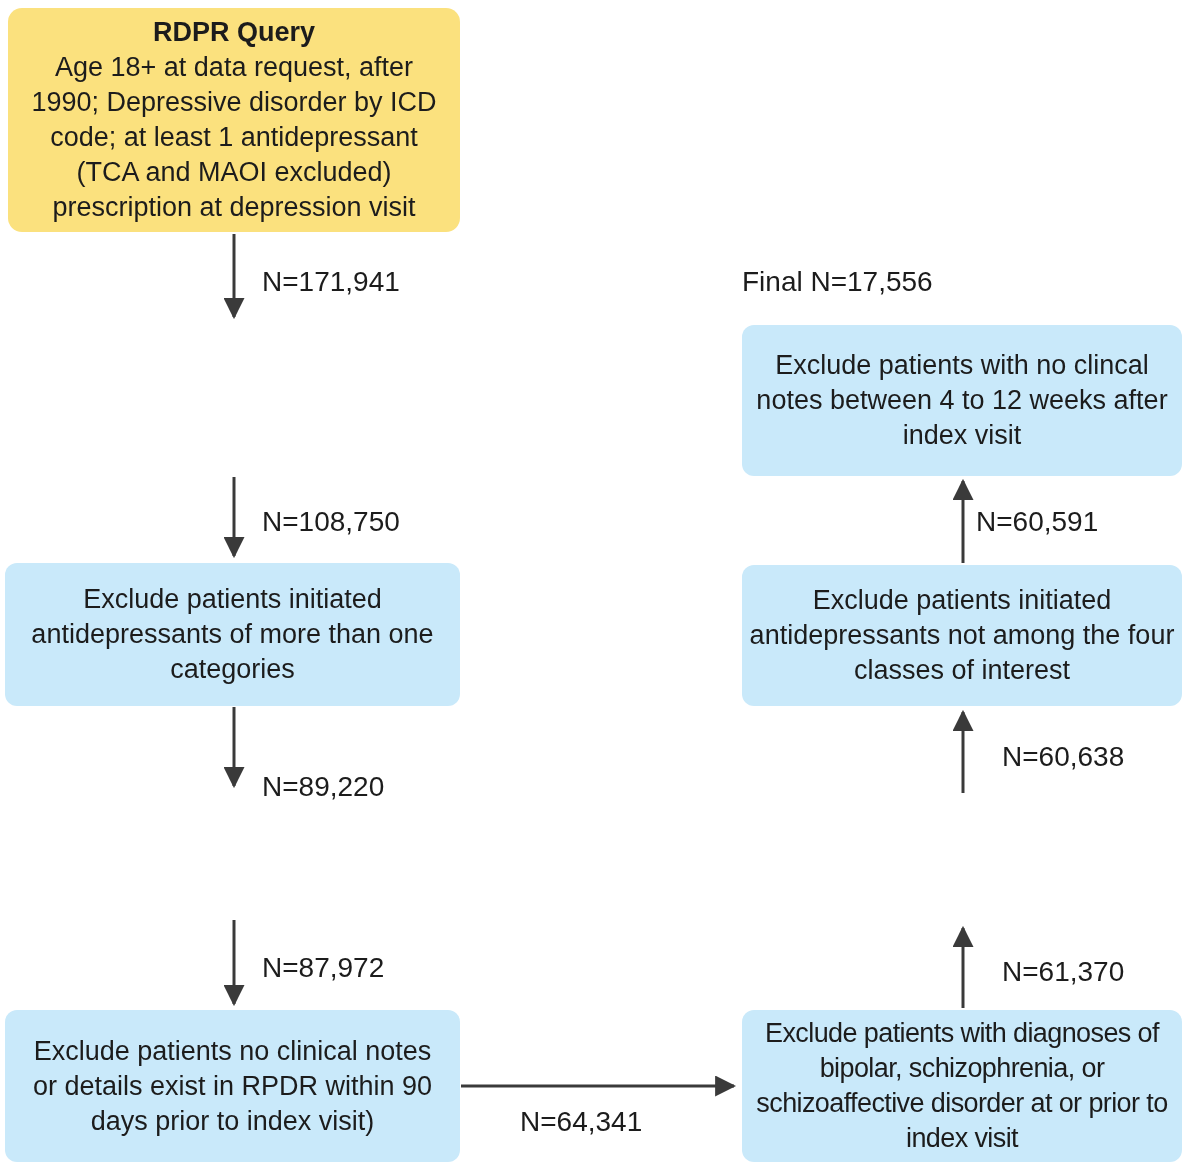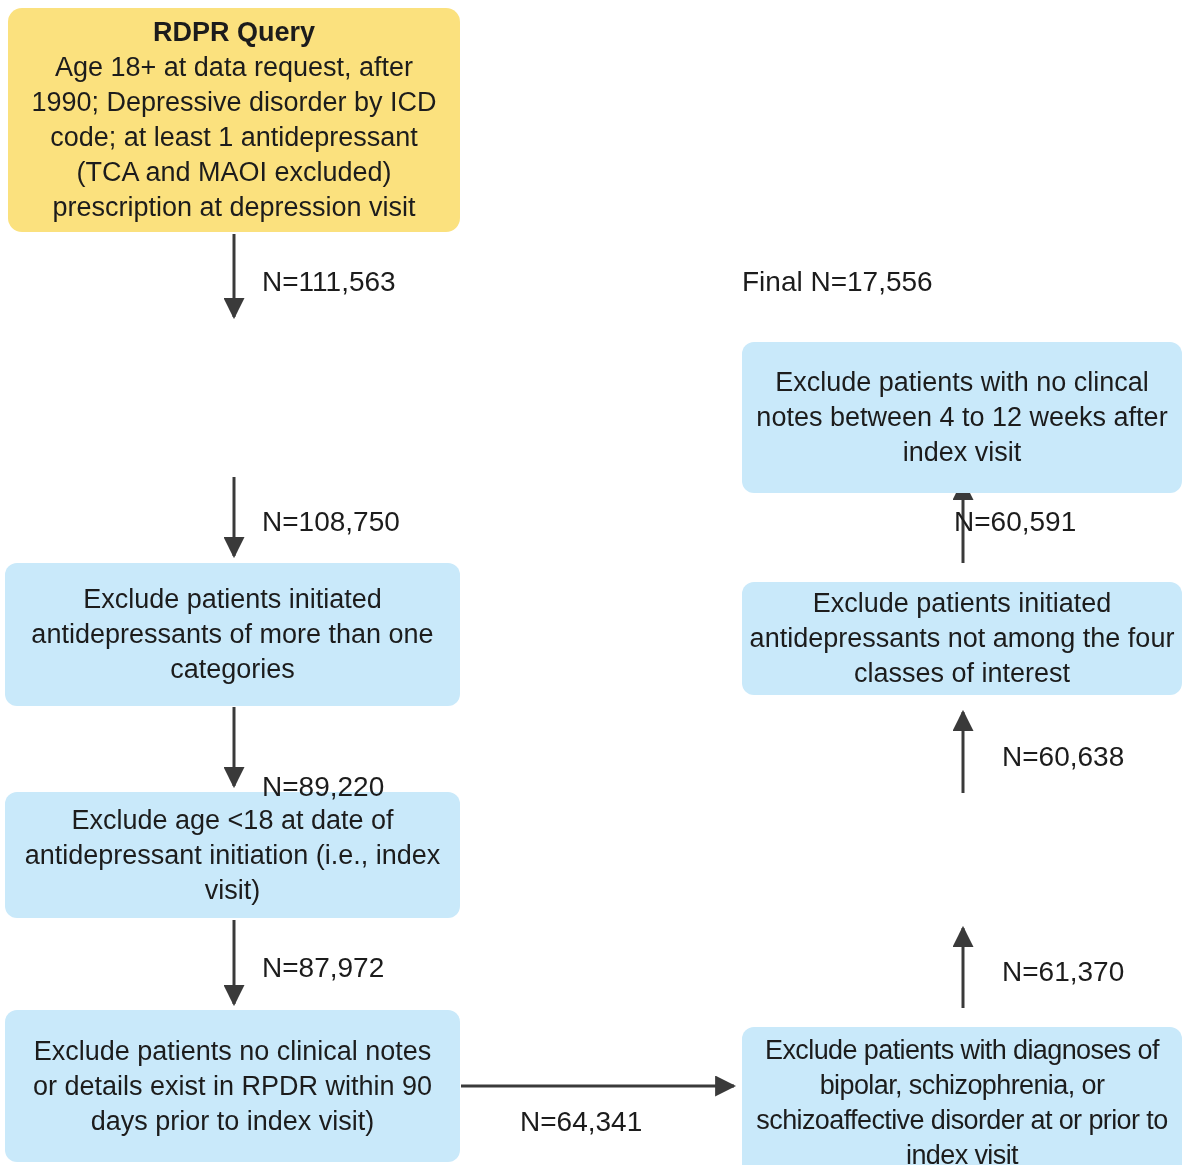--- a/index.html
+++ b/index.html
@@ -23,45 +23,45 @@
     position:absolute;box-sizing:border-box;
     display:flex;flex-direction:column;align-items:center;justify-content:center;
     text-align:center;font-size:27px;line-height:35px;
     border-radius:12px;background:var(--exclusion-box,#C9E9FA);
     padding:8px 14px;
   }
   .box.start{
     background:var(--start-box,#FBE17E);border-radius:14px;padding:20px 18px;
   }
   .box.start .box-title{font-weight:bold;}
-  .box.right-col{padding:8px 6px;margin-top:17px;}
+  .box.right-col{padding:8px 6px;}
   .box.condensed{letter-spacing:-0.6px;}
   
   #box-query{left:8px;top:8px;width:452px;height:224px;}
   #box-l1{left:5px;top:323px;width:455px;height:152px;}
   #box-l2{left:5px;top:563px;width:455px;height:143px;}
   #box-l3{left:5px;top:792px;width:455px;height:126px;}
   #box-l4{left:5px;top:1010px;width:455px;height:152px;}
   
   #box-r1{left:742px;top:325px;width:440px;height:151px;}
-  #box-r2{left:742px;top:565px;width:440px;height:113px;}
+  #box-r2{left:742px;top:565px;width:440px;height:141px;}
   #box-r3{left:742px;top:795px;width:440px;height:124px;}
   #box-r4{left:742px;top:1010px;width:440px;height:152px;}
   .edge-label{
     position:absolute;font-size:28px;line-height:32px;white-space:nowrap;
     color:var(--text,#1c1c1c);
   }
   #lbl-q-l1{left:262px;top:266px;}
   #lbl-l1-l2{left:262px;top:506px;}
   #lbl-l2-l3{left:262px;top:771px;}
   #lbl-l3-l4{left:262px;top:952px;}
   #lbl-l4-r4{left:520px;top:1106px;text-align:right;}
   #lbl-r4-r3{left:1002px;top:956px;}
   #lbl-r3-r2{left:1002px;top:741px;}
-  #lbl-r2-r1{left:954px;top:506px;}
+  #lbl-r2-r1{left:976px;top:506px;}
   #lbl-final{left:742px;top:266px;width:440px;text-align:left;white-space:nowrap;}
 </style>
 </head>
 <body>
 
 <div class="canvas">
 
   <svg class="arrows" width="1200" height="1165" viewBox="0 0 1200 1165" aria-hidden="true">
     <defs>
       <marker id="arrowhead" viewBox="0 0 10 10" refX="9" refY="5" markerWidth="7" markerHeight="7" orient="auto-start-reverse" markerUnits="strokeWidth">
@@ -79,38 +79,35 @@
   </svg>
 
   <div class="box start" id="box-query">
     <div class="box-title">RDPR Query</div>
     <div class="box-body">Age 18+ at data request, after 1990; Depressive disorder by ICD code; at least 1 antidepressant (TCA and MAOI excluded) prescription at depression visit</div>
   </div>
 
   <div class="box" id="box-l2">
     <span>Exclude patients initiated antidepressants of more than one categories</span>
   </div>
-  <div class="box" id="box-l3">
-    <span>Exclude age &lt;18 at date of antidepressant initiation (i.e., index visit)</span>
-  </div>
   <div class="box" id="box-l4">
     <span>Exclude patients no clinical notes or details  exist in RPDR within 90 days prior to index visit)</span>
   </div>
 
   <div class="box right-col" id="box-r1">
     <span>Exclude patients with no clincal notes between 4 to 12 weeks after index visit</span>
   </div>
   <div class="box right-col" id="box-r2">
     <span>Exclude patients initiated antidepressants not among the four classes of interest</span>
   </div>
   <div class="box right-col condensed" id="box-r4">
     <span>Exclude patients with diagnoses of bipolar, schizophrenia, or schizoaffective disorder at or prior to index visit</span>
   </div>
 
-  <div class="edge-label" id="lbl-q-l1">N=111,563</div>
+  <div class="edge-label" id="lbl-q-l1">N=171,941</div>
   <div class="edge-label" id="lbl-l1-l2">N=108,750</div>
   <div class="edge-label" id="lbl-l2-l3">N=89,220</div>
   <div class="edge-label" id="lbl-l3-l4">N=87,972</div>
   <div class="edge-label" id="lbl-l4-r4">N=64,341</div>
   <div class="edge-label" id="lbl-r4-r3">N=61,370</div>
   <div class="edge-label" id="lbl-r3-r2">N=60,638</div>
   <div class="edge-label" id="lbl-r2-r1">N=60,591</div>
 
   <div class="edge-label" id="lbl-final">Final N=17,556</div>
 

